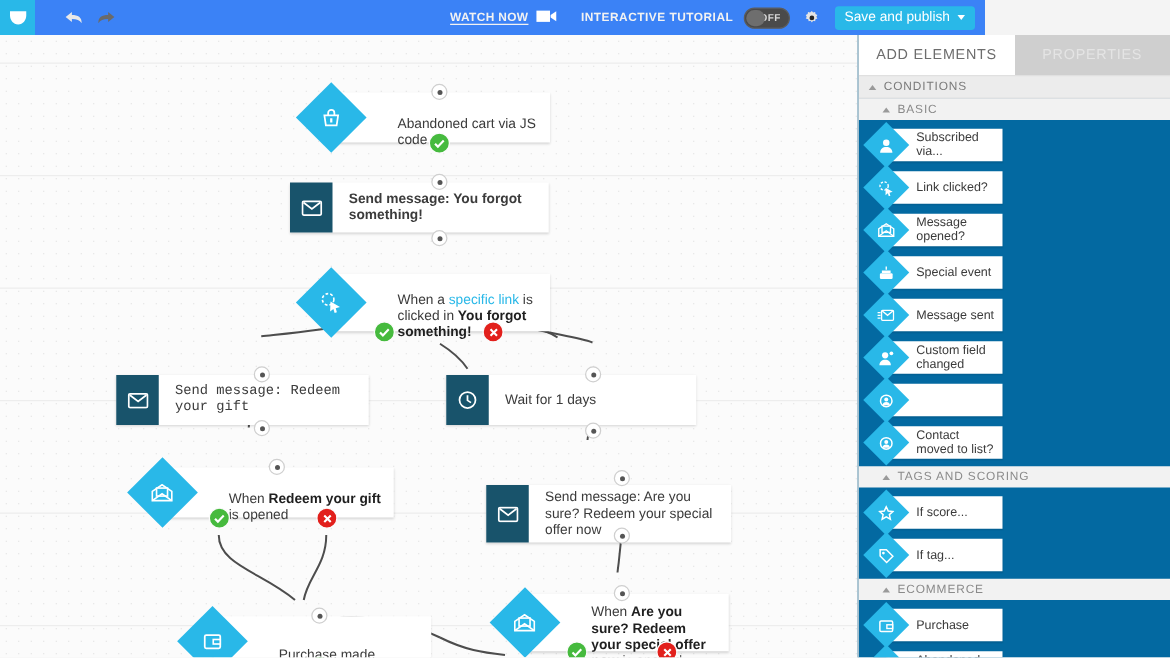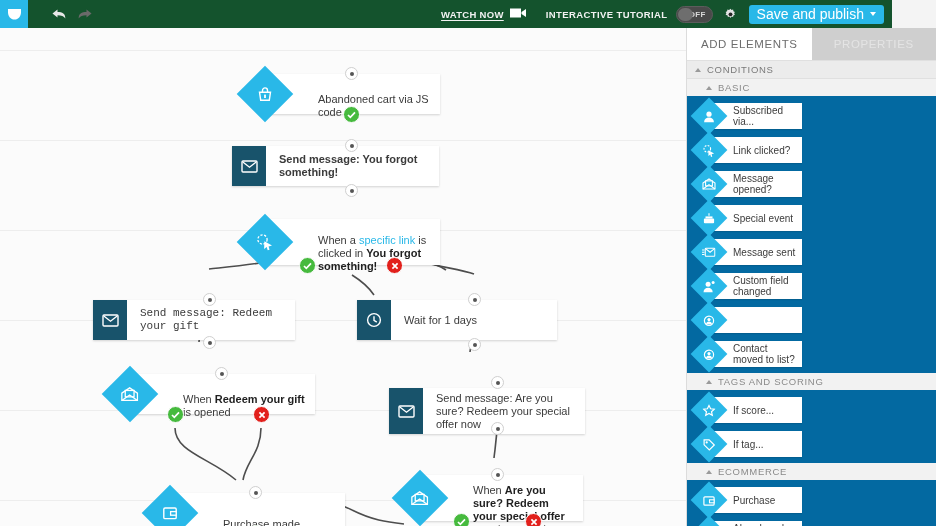--- a/index.html
+++ b/index.html
@@ -6,22 +6,22 @@
   html,body { width:936px; height:526px; overflow:hidden; }
   body {
     font-family:"Liberation Sans", sans-serif;
     background:#f4f4f4; color:#333; font-size:12px;
     -webkit-font-smoothing:antialiased;
   }
   #app { position:relative; width:936px; height:526px; overflow:hidden; }
 
   
   .topbar {
-    position:absolute; left:0; top:0; width:892px; height:28px;
-    background:#14532d; display:flex; align-items:center;
+    position:absolute; left:0; top:0; width:788px; height:28px;
+    background:#3b82f6; display:flex; align-items:center;
   }
   .logo {
     width:28px; height:28px; background:#29b8e8;
     display:flex; align-items:center; justify-content:center; flex:0 0 auto;
   }
   .undo-redo { display:flex; align-items:center; gap:11px; margin-left:23px; }
   .arrow-btn { width:15px; height:14px; display:flex; align-items:center; justify-content:center; }
   .topspacer { flex:1 1 auto; }
   .watch-now {
     display:flex; align-items:center; gap:6px; margin-right:19px;
@@ -40,21 +40,21 @@
   }
   .toggle .knob {
     position:absolute; left:1px; top:1px; width:15px; height:13px; border-radius:7px;
     background:#6e6e6e;
   }
   .toggle .off-lbl {
     font-size:8px; font-weight:bold; color:#d8d8d8; margin-right:6px; letter-spacing:.3px;
   }
   .gear-btn { margin-right:12px; display:flex; align-items:center; }
   .publish-btn {
-    background:#29b8e8; color:#fff; font-size:14px; height:19px;
+    background:#29b8e8; color:#fff; font-size:11px; height:19px;
     border-radius:3px; padding:0 8px; display:flex; align-items:center; gap:6px;
     margin-right:8px; white-space:nowrap;
   }
   .caret-down {
     width:0;height:0;border-left:3.5px solid transparent;border-right:3.5px solid transparent;
     border-top:4px solid #fff;
   }
 
   
   .canvas {

